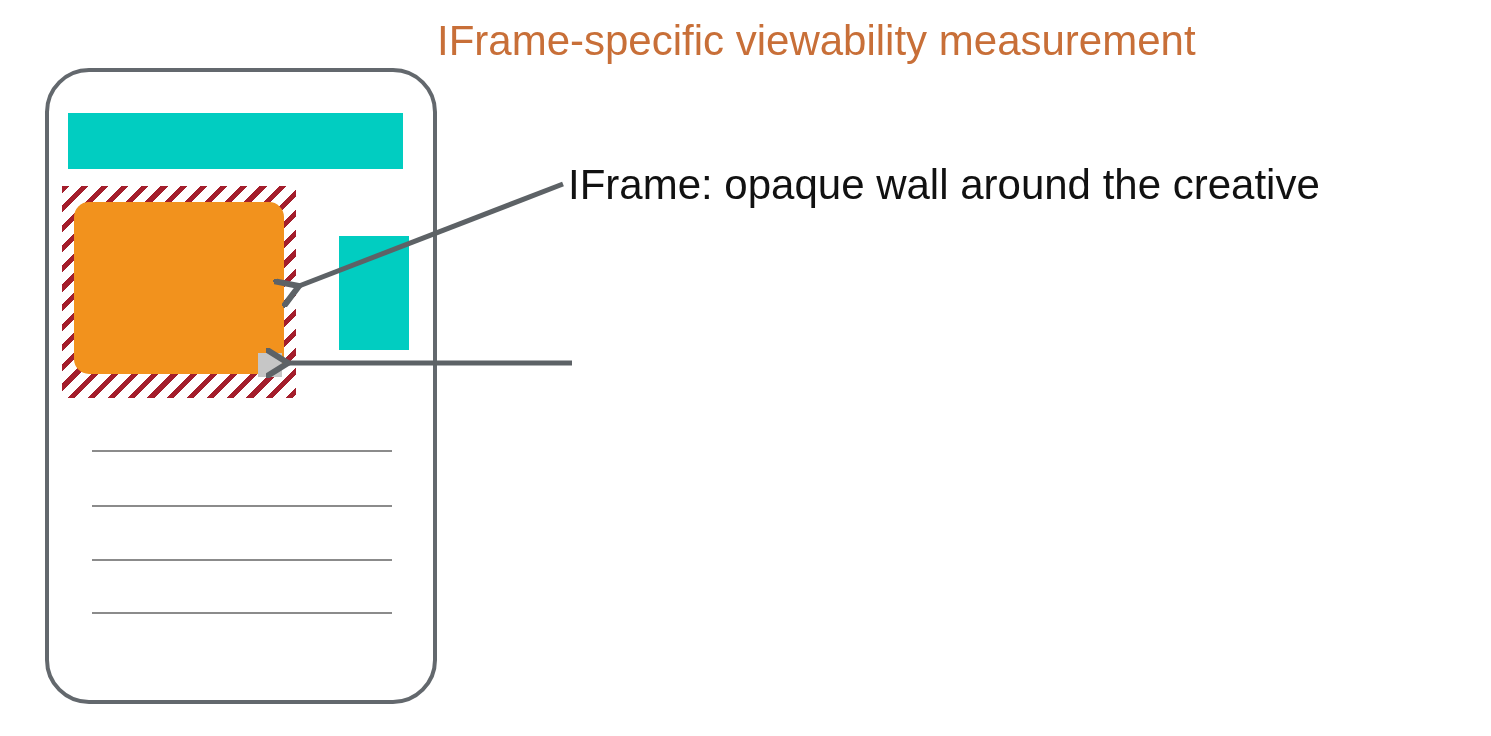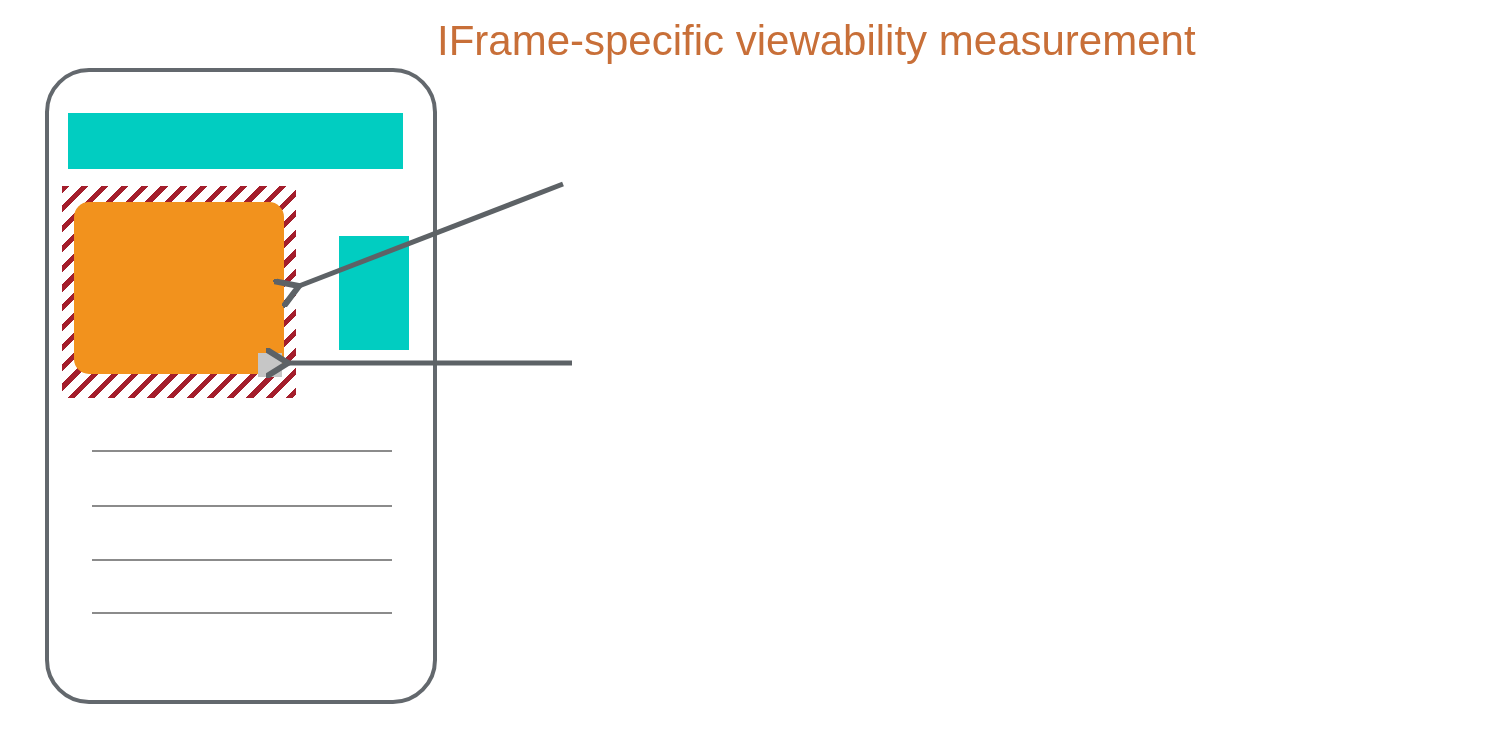--- a/index.html
+++ b/index.html
@@ -148,20 +148,21 @@
     </div>
 
     <div class="side-block"></div>
 
     <div class="text-line l1"></div>
     <div class="text-line l2"></div>
     <div class="text-line l3"></div>
     <div class="text-line l4"></div>
   </div>
 
+  <p class="label label-iframe">IFrame: opaque wall around the creative</p>
 
 
   <svg class="arrows" viewBox="0 0 1491 736" xmlns="http://www.w3.org/2000/svg">
     <defs>
       <marker id="arrowhead" viewBox="0 0 12 12" refX="3" refY="6" markerWidth="30" markerHeight="30" orient="auto" markerUnits="userSpaceOnUse">
         <path class="arrowhead-path" d="M11 1 L3 6 L11 11"></path>
       </marker>
     </defs>
     <line class="arrow-line" x1="563" y1="184" x2="299" y2="286" marker-end="url(#arrowhead)"></line>
     <line class="arrow-line" x1="572" y1="363" x2="288" y2="363" marker-end="url(#arrowhead)"></line>

